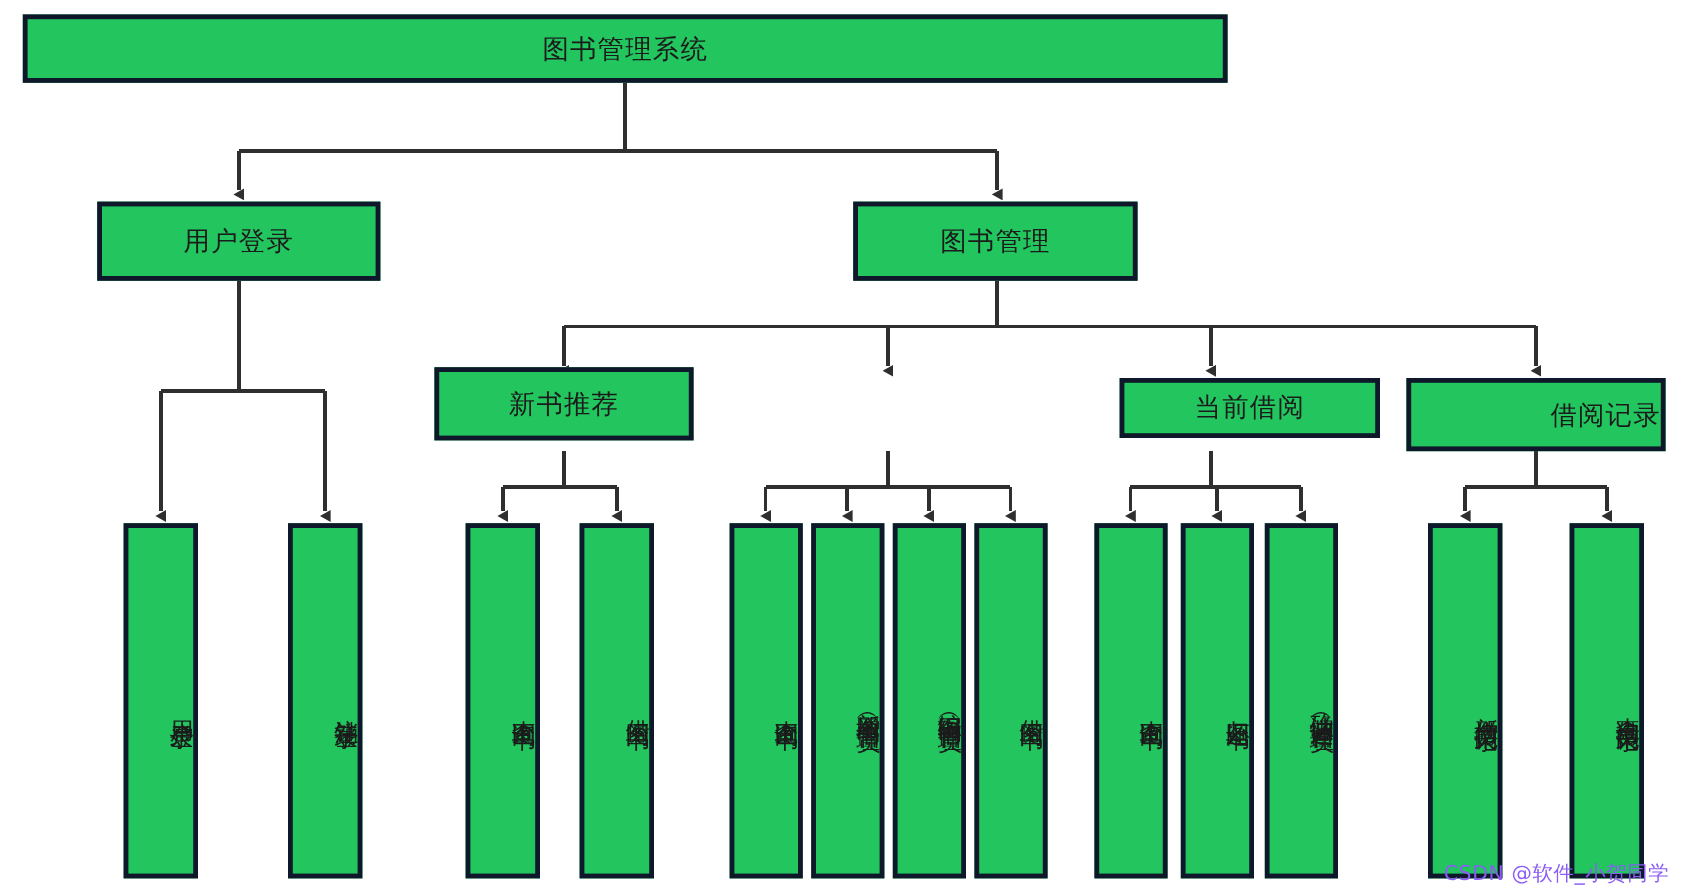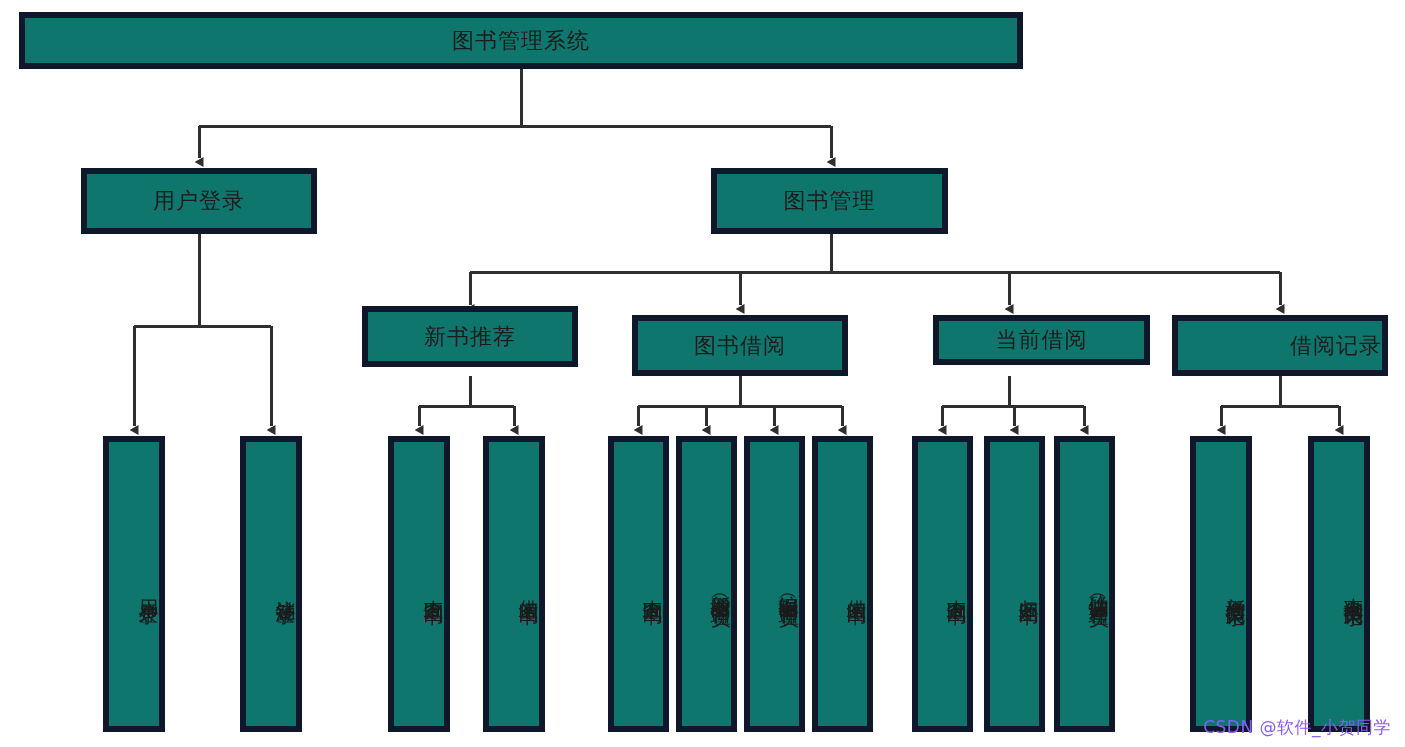--- a/index.html
+++ b/index.html
@@ -21,22 +21,22 @@
   #diagram-svg {
     position: absolute;
     left: 0;
     top: 0;
     width: 1405px;
     height: 747px;
   }
   .node-box {
     position: absolute;
     box-sizing: border-box;
-    border: 6px solid #0f172a;
-    background: #0f766e;
+    border: 4px solid #0f172a;
+    background: #22c55e;
     display: flex;
     align-items: center;
     justify-content: center;
     color: #1b1b1b;
     font-family: Liberation Serif, serif;
   }
   .node-box.horizontal {
     font-size: 22px;
     letter-spacing: 1px;
   }
@@ -130,23 +130,20 @@
   <div class="node-box horizontal" style="left:81px; top:168px; width:236px; height:66px;">
     <span class="node-label">用户登录</span>
   </div>
   <div class="node-box horizontal" style="left:711px; top:168px; width:237px; height:66px;">
     <span class="node-label">图书管理</span>
   </div>
 
   <div class="node-box horizontal" style="left:362px; top:306px; width:216px; height:61px;">
     <span class="node-label">新书推荐</span>
   </div>
-  <div class="node-box horizontal" style="left:632px; top:315px; width:216px; height:61px;">
-    <span class="node-label">图书借阅</span>
-  </div>
   <div class="node-box horizontal" style="left:933px; top:315px; width:217px; height:50px;">
     <span class="node-label">当前借阅</span>
   </div>
   <div class="node-box horizontal" style="left:1172px; top:315px; width:216px; height:61px;justify-content:flex-end;">
     <span class="node-label">借阅记录</span>
   </div>
 
   <div class="node-box vertical" style="left:103px; top:436px; width:62px; height:296px;">
     <span class="node-label">用户登录</span>
   </div>

